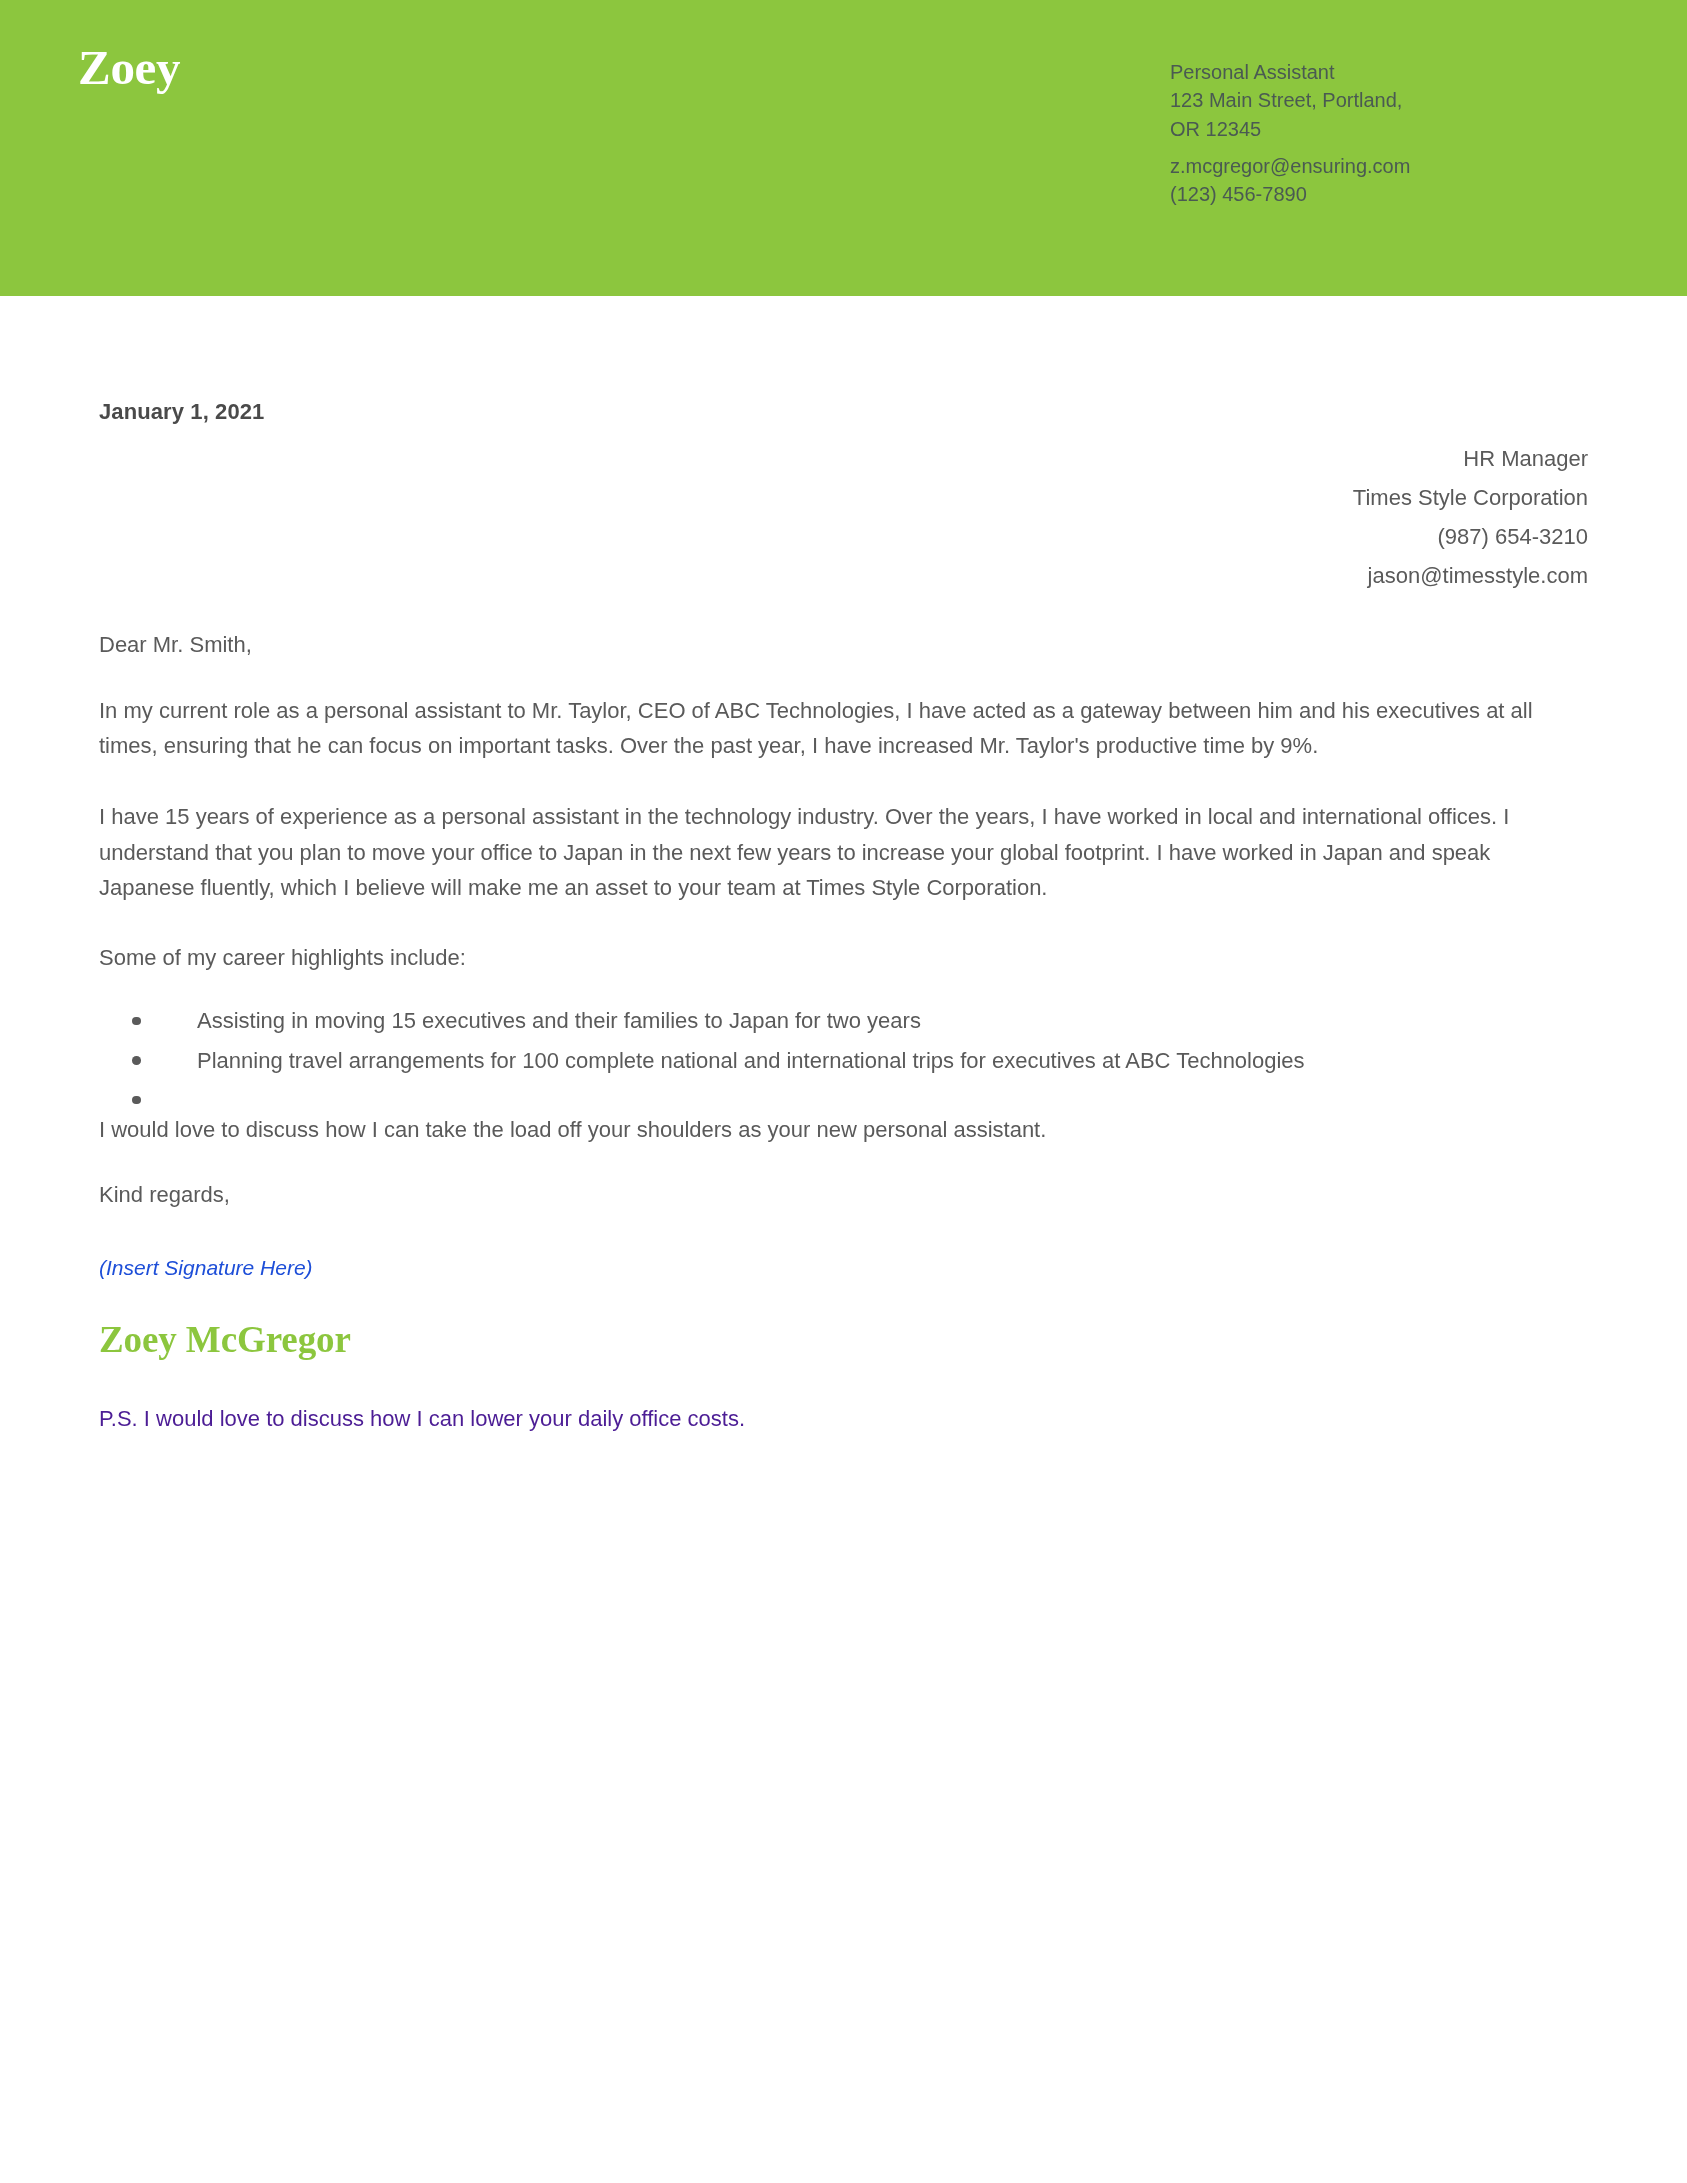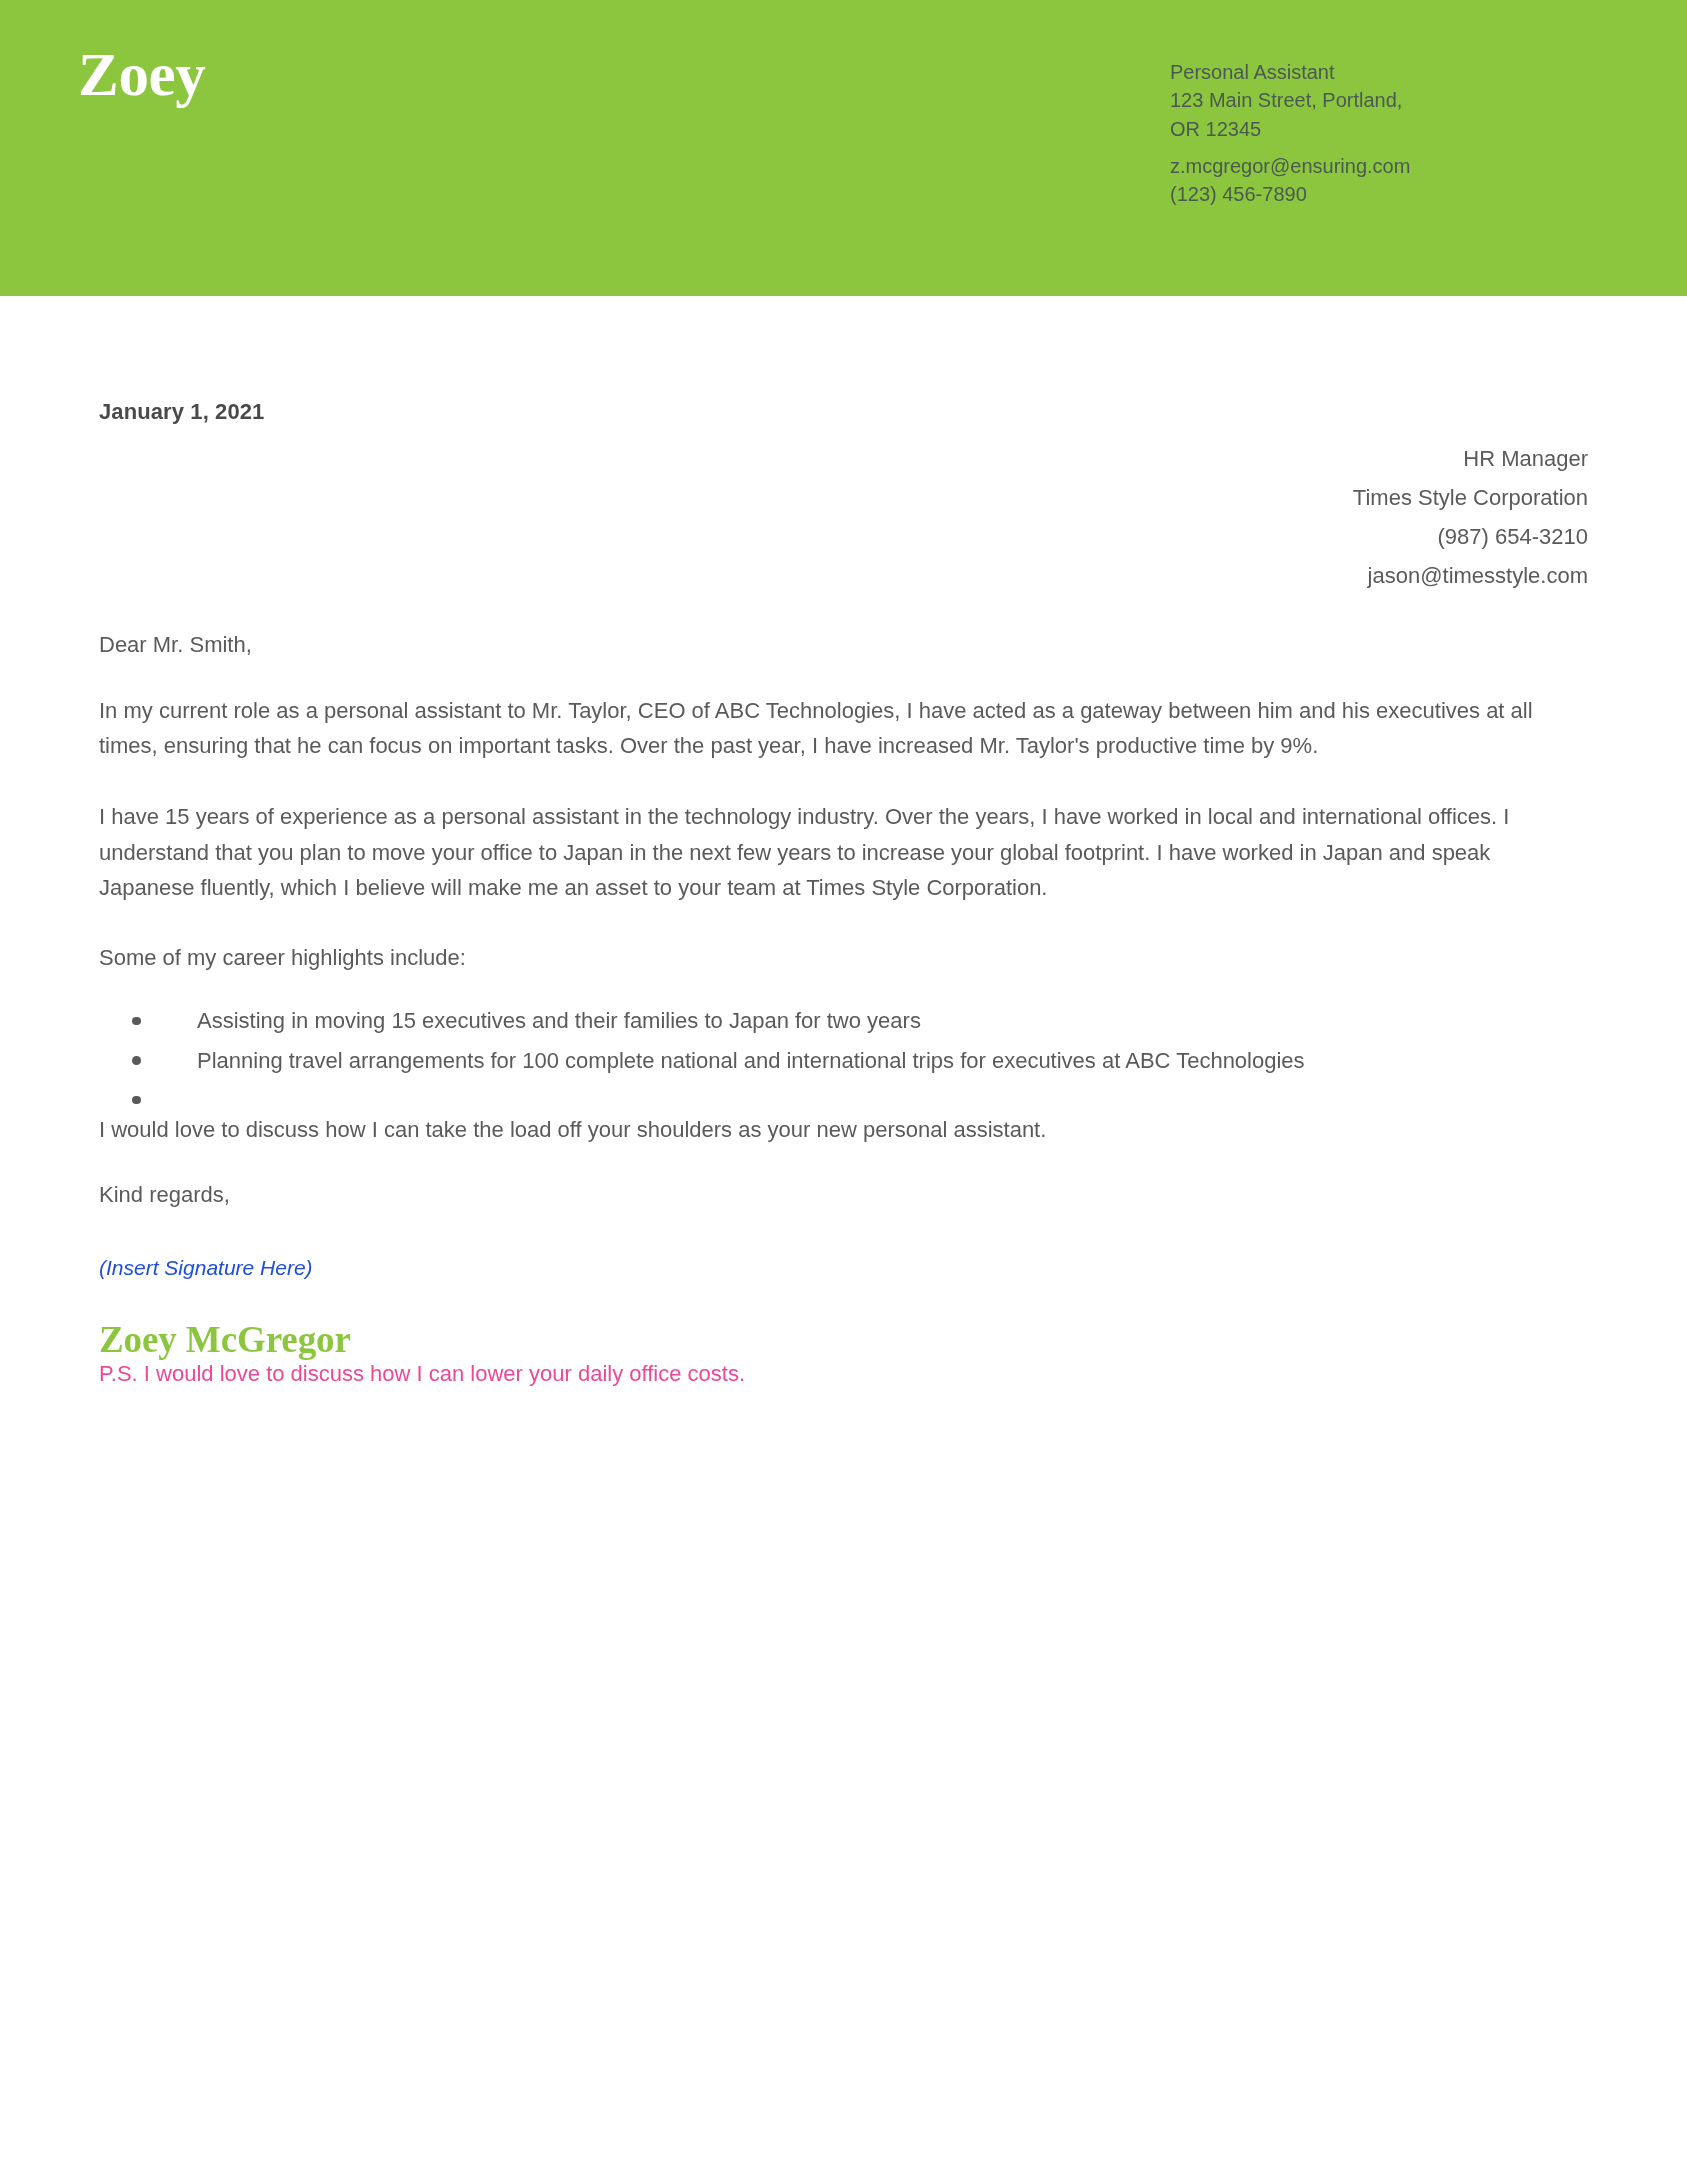--- a/index.html
+++ b/index.html
@@ -32,21 +32,21 @@
   }
 
   .header-name {
     position: absolute;
     left: 78px;
     top: 41px;
     width: 926px;
     color: #ffffff;
     font-family: "Liberation Serif", serif;
     font-weight: bold;
-    font-size: 61px;
+    font-size: 49px;
     line-height: 1.10;
     letter-spacing: -0.3px;
   }
   .header-name .nm-line { display: block; white-space: nowrap; }
 
   .header-contact {
     position: absolute;
     left: 1170px;
     top: 58px;
     width: 463px;
@@ -157,22 +157,23 @@
   .signature-name {
     margin-top: 38px;
     font-family: "Liberation Serif", serif;
     font-weight: bold;
     font-size: 37px;
     color: #8CC63E;
     letter-spacing: -0.1px;
   }
 
   .postscript {
-    font-size: 22px;
-    color: #ec4899;
+    margin-top: 45px;
+    font-size: 22px;
+    color: #4c1d95;
   }
 </style>
 </head>
 <body>
 
 <div class="page">
 
   <div class="header-band">
 
     <div class="header-name">

